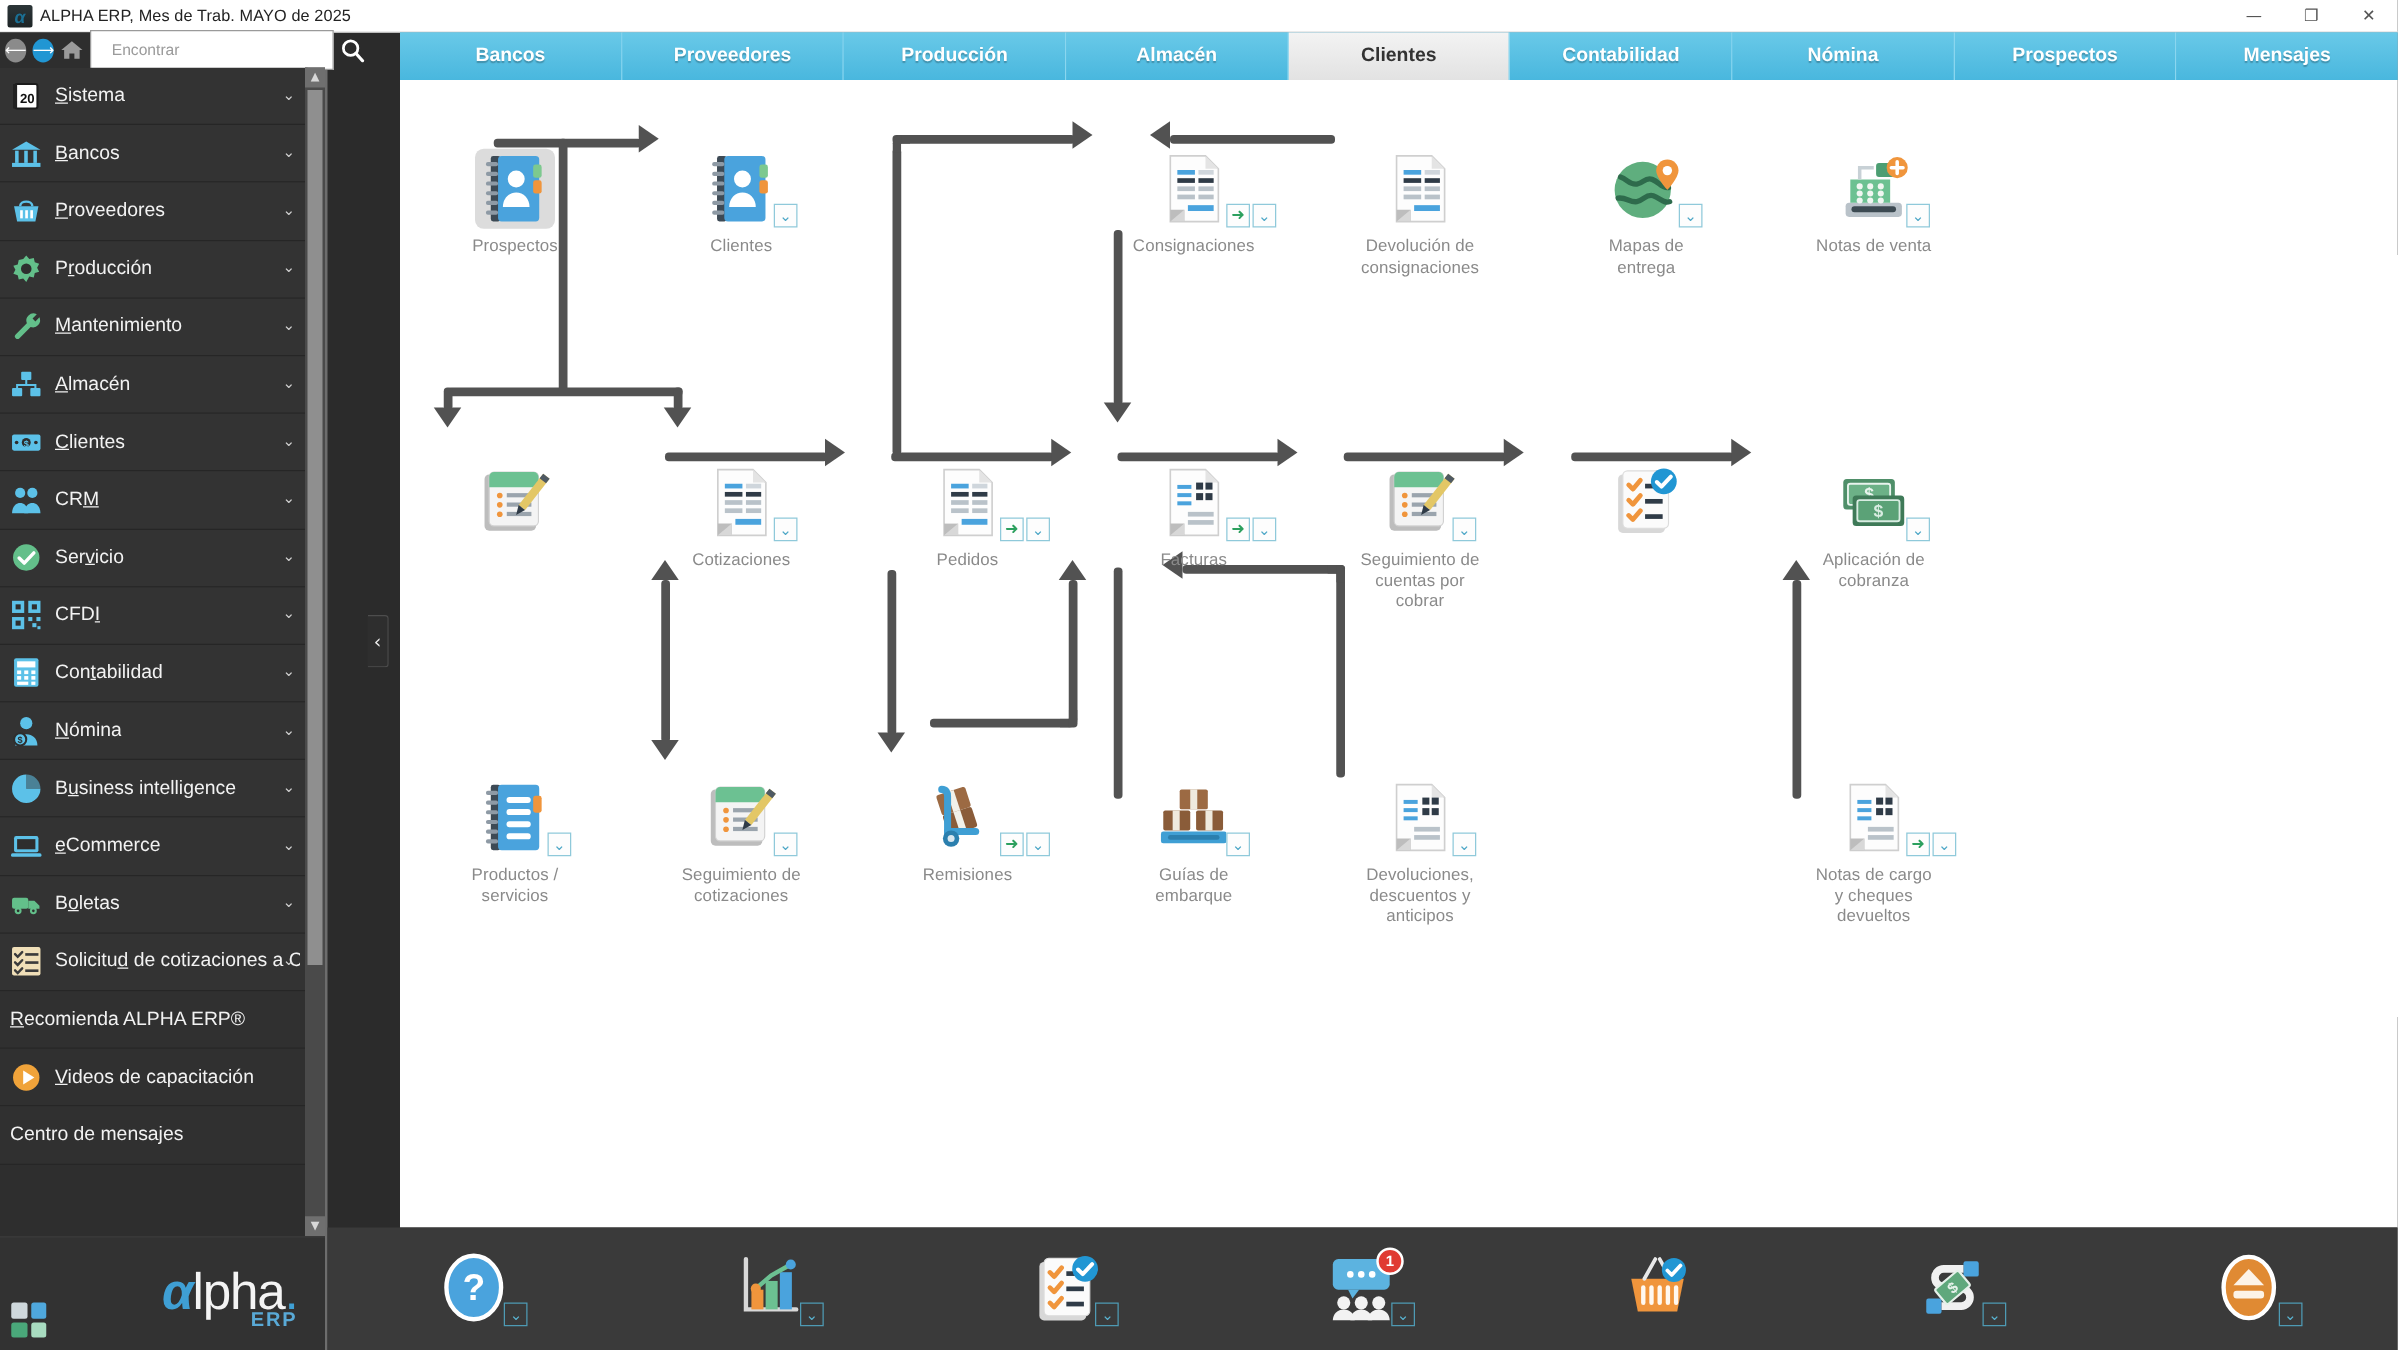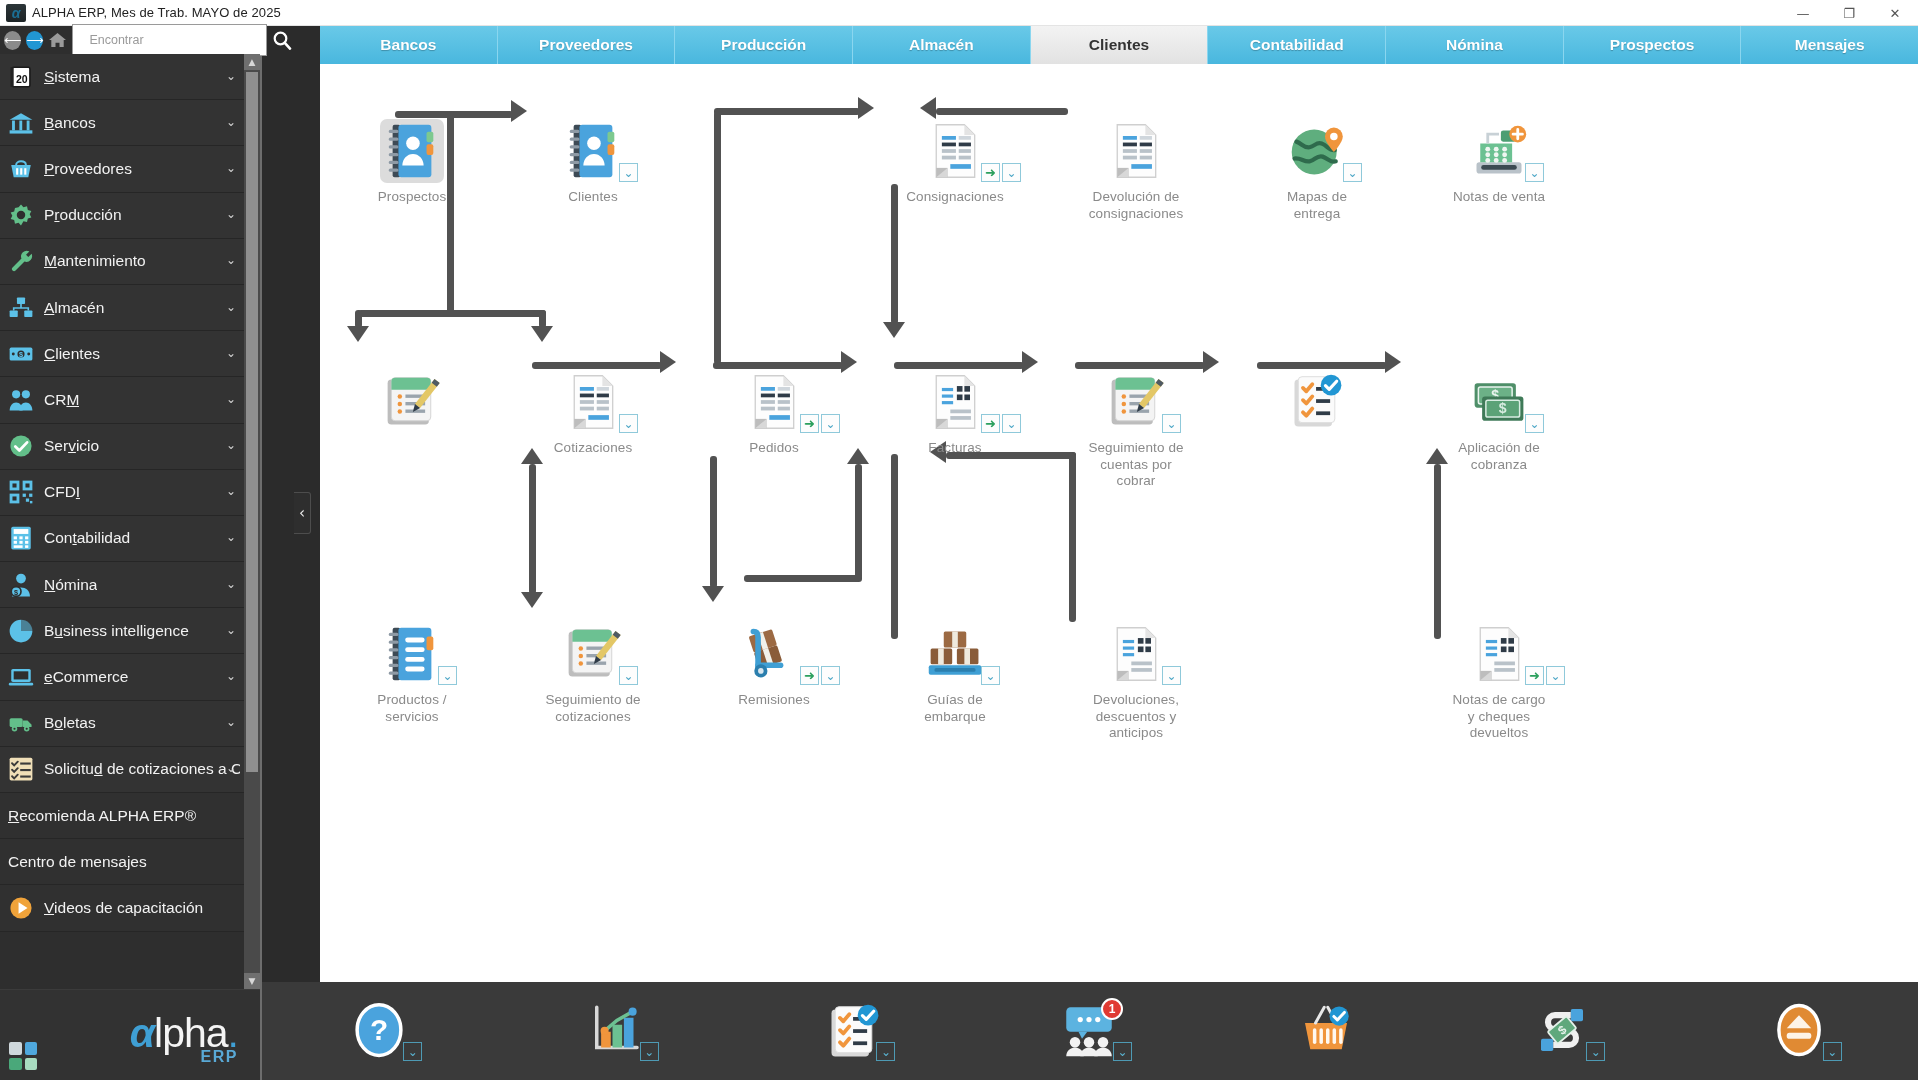--- a/index.html
+++ b/index.html
@@ -409,30 +409,30 @@
               <rect x="15" y="24" width="13" height="2.6" fill="#3b3b3b"></rect>
             </svg>
           </span>
           <span class="lbl">Solicitu<span class="acc">d</span> de cotizaciones a C</span>
           <span class="chev">⌄</span>
         </div>
         <div class="mi plain">
           <span class="lbl"><span class="acc">R</span>ecomienda ALPHA ERP®</span>
         </div>
         <div class="mi plain">
-          <span class="lbl">Centro de mensajes</span>
-        </div>
-        <div class="mi plain">
           <span class="ico" style="margin-right:10px">
             <svg width="26" height="26" viewBox="0 0 32 32">
               <circle cx="16" cy="16" r="13" fill="#f0a33a"></circle>
               <polygon points="13,9 24,16 13,23" fill="#fff"></polygon>
             </svg>
           </span>
           <span class="lbl"><span class="acc">V</span>ideos de capacitación</span>
+        </div>
+        <div class="mi plain">
+          <span class="lbl">Centro de mensajes</span>
         </div>
       </div>
   </div>
 
   <div id="sb-track">
     <div id="sb-up">▲</div>
     <div id="sb-thumb"></div>
     <div id="sb-down">▼</div>
   </div>
 

